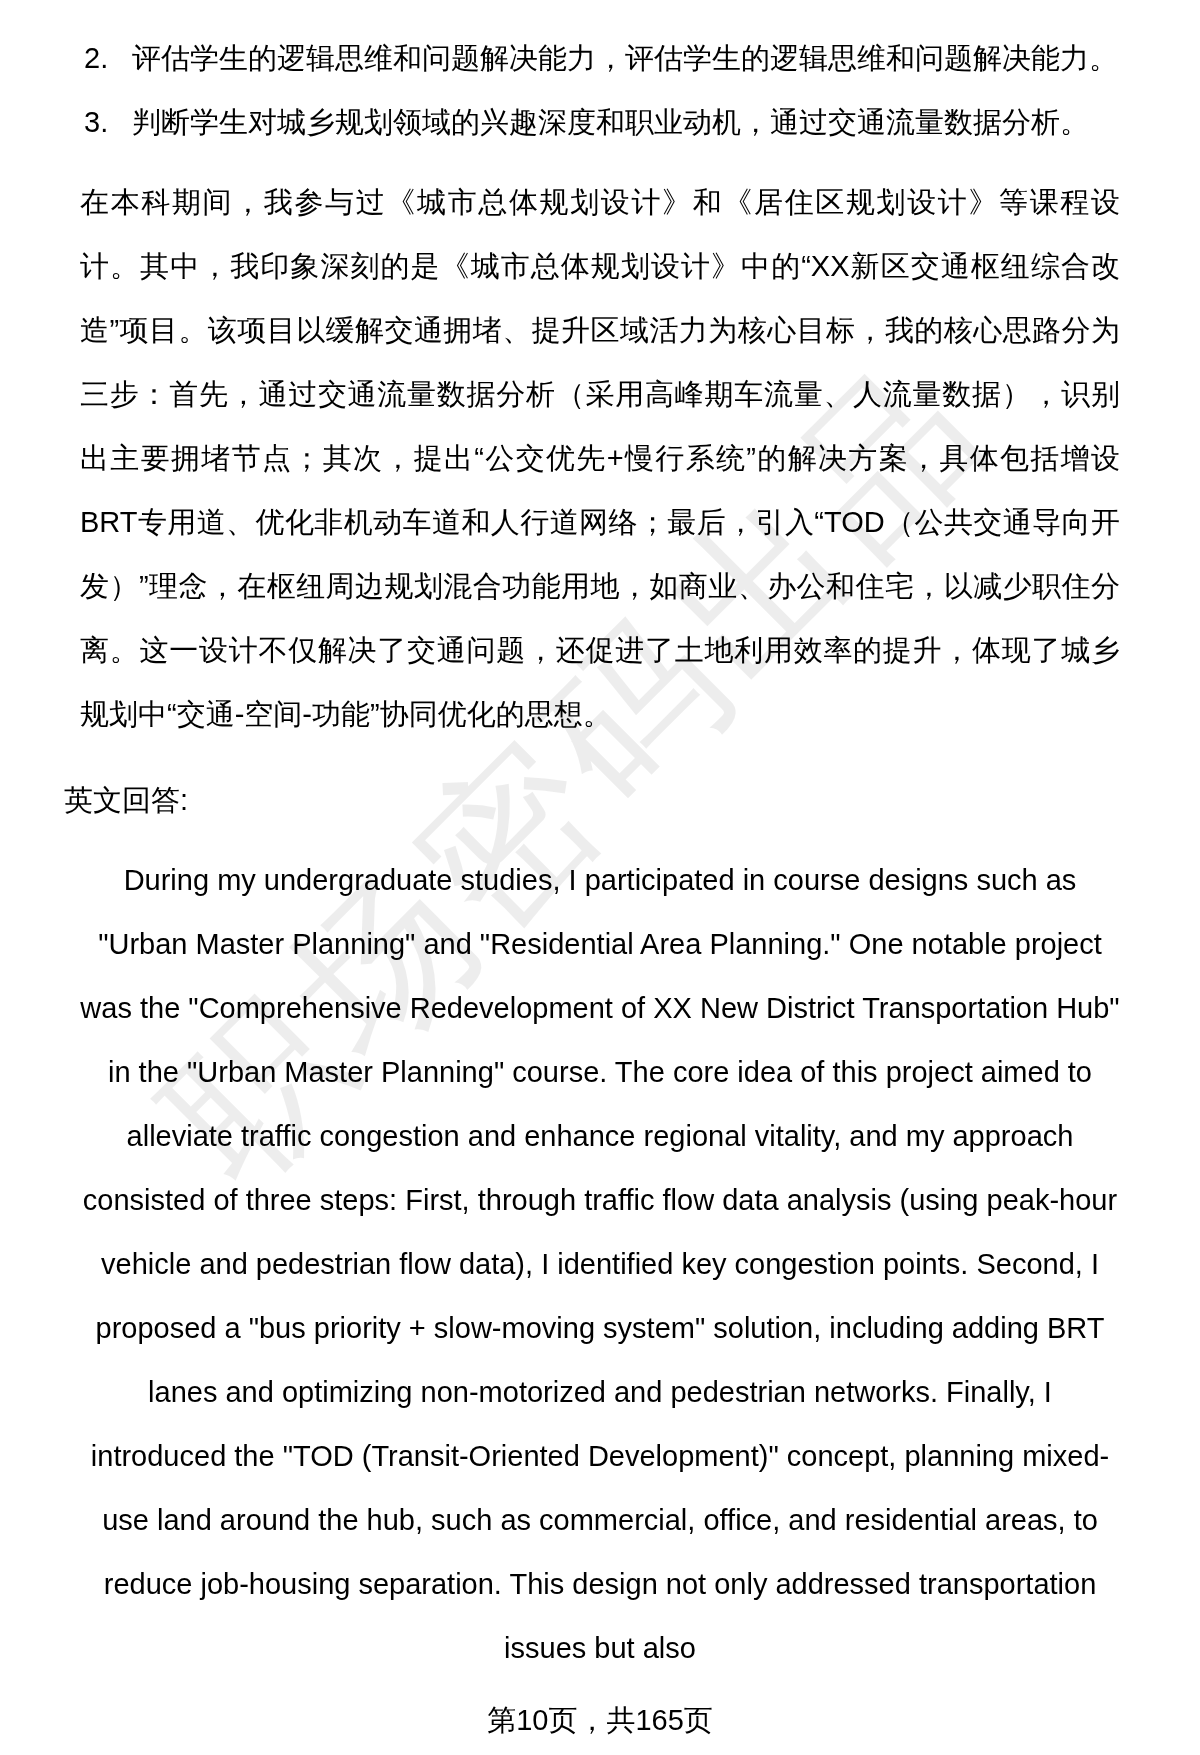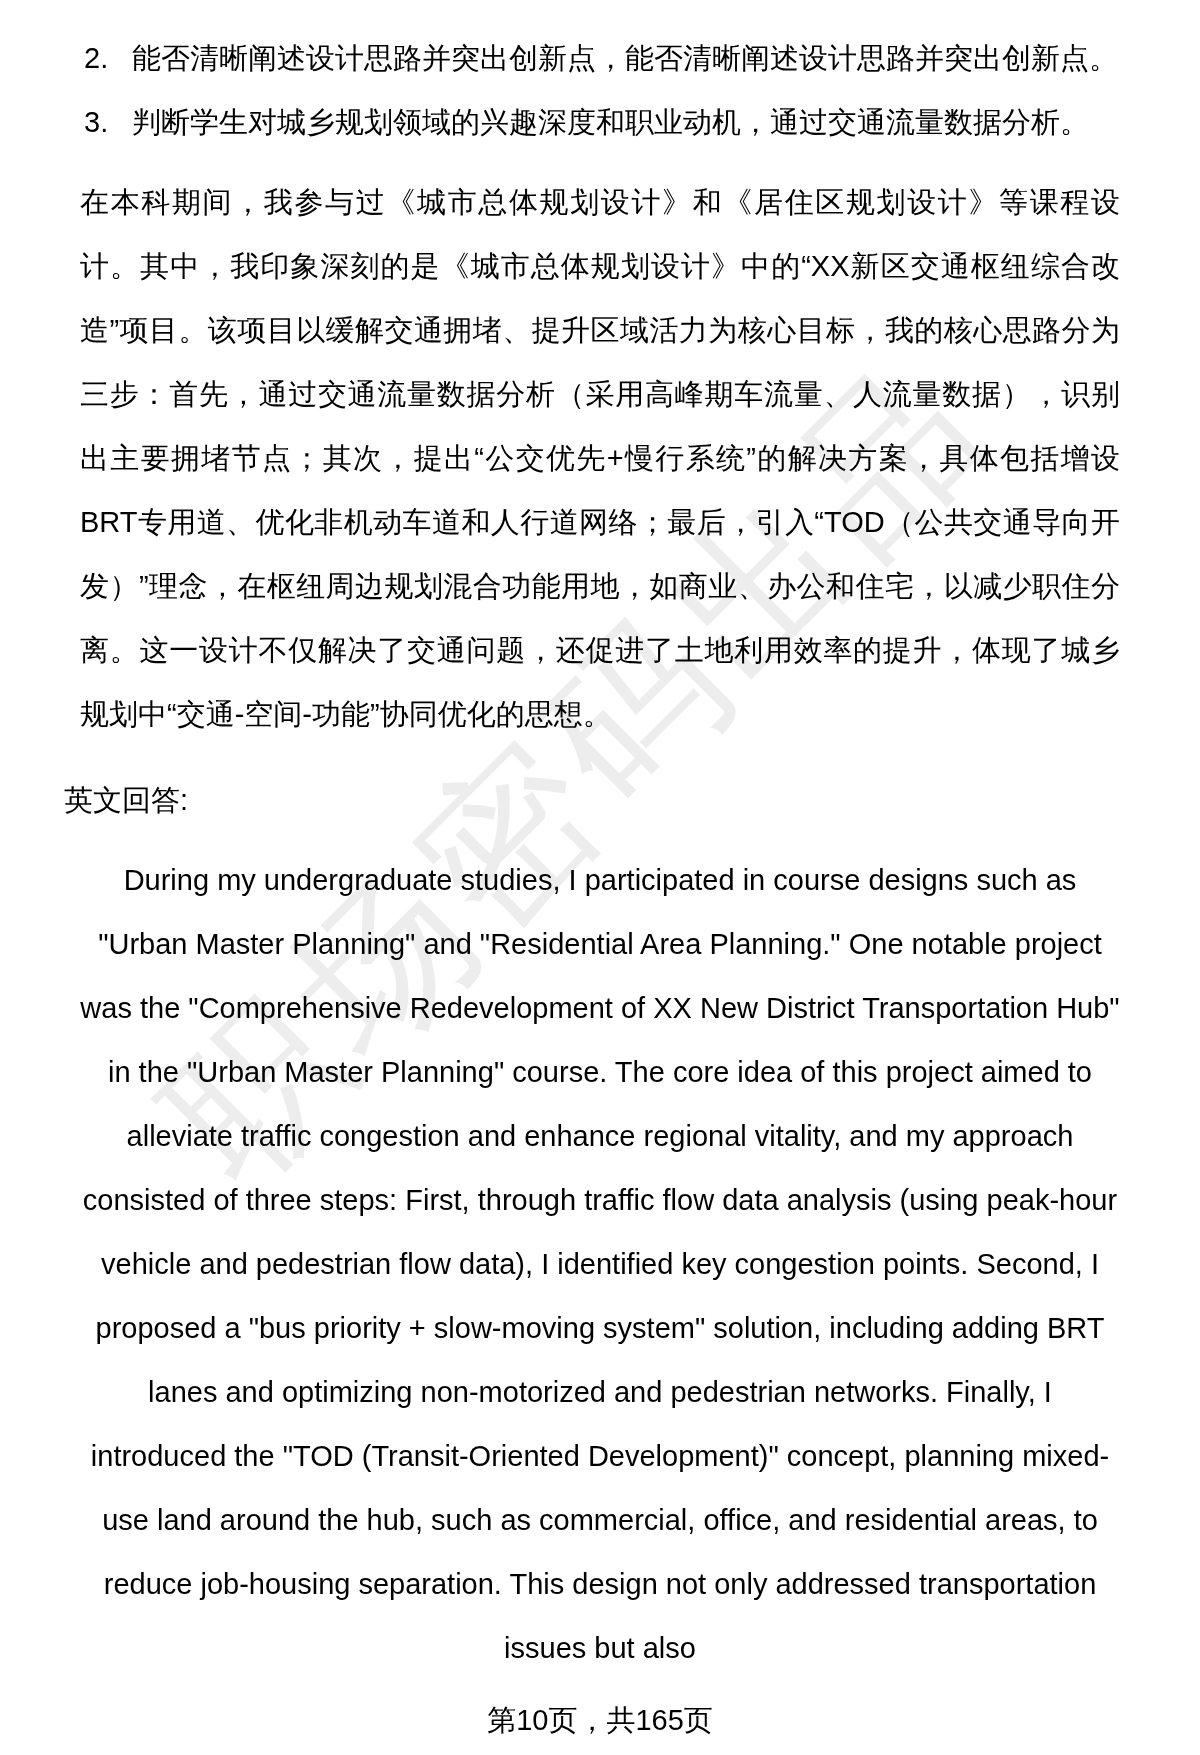--- a/index.html
+++ b/index.html
@@ -77,21 +77,21 @@
 <body>
 
 <div class="page">
 
   <div class="watermark">职场密码出品</div>
 
   <div class="content">
 
     <div class="list-item">
       <span class="num">2.</span>
-      <span class="txt">能否清晰阐述设计思路并突出创新点，能否清晰阐述设计思路并突出创新点。</span>
+      <span class="txt">评估学生的逻辑思维和问题解决能力，评估学生的逻辑思维和问题解决能力。</span>
     </div>
 
     <div class="list-item">
       <span class="num">3.</span>
       <span class="txt">判断学生对城乡规划领域的兴趣深度和职业动机，通过交通流量数据分析。</span>
     </div>
 
 
     <p class="body-para cn">在本科期间，我参与过《城市总体规划设计》和《居住区规划设计》等课程设计。其中，我印象深刻的是《城市总体规划设计》中的“XX新区交通枢纽综合改造”项目。该项目以缓解交通拥堵、提升区域活力为核心目标，我的核心思路分为三步：首先，通过交通流量数据分析（采用高峰期车流量、人流量数据），识别出主要拥堵节点；其次，提出“公交优先+慢行系统”的解决方案，具体包括增设BRT专用道、优化非机动车道和人行道网络；最后，引入“TOD（公共交通导向开发）”理念，在枢纽周边规划混合功能用地，如商业、办公和住宅，以减少职住分离。这一设计不仅解决了交通问题，还促进了土地利用效率的提升，体现了城乡规划中“交通-空间-功能”协同优化的思想。</p>
 

